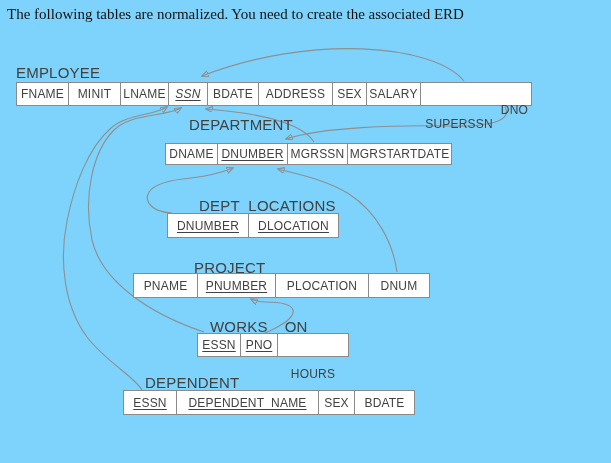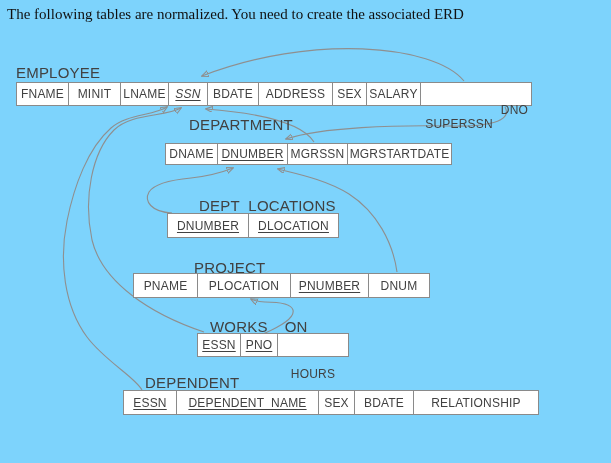--- a/index.html
+++ b/index.html
@@ -111,34 +111,33 @@
 
   <div class="tbl-label" id="lbl-dept-locations">DEPT_LOCATIONS</div>
   <div class="tbl-row" id="row-dept-locations">
       <div class="cell key" style="width: 81px;">DNUMBER</div>
       <div class="cell key" style="width: 89px;">DLOCATION</div>
     </div>
 
   <div class="tbl-label" id="lbl-project">PROJECT</div>
   <div class="tbl-row" id="row-project">
       <div class="cell" style="width: 64px; text-align: right;">PNAME</div>
+      <div class="cell key" style="width: 78px;">PNUMBER</div>
       <div class="cell" style="width: 93px;">PLOCATION</div>
-      <div class="cell key" style="width: 78px;">PNUMBER</div>
       <div class="cell" style="width: 60px;">DNUM</div>
     </div>
 
   <div class="tbl-label" id="lbl-works-on">WORKS__ON</div>
   <div class="tbl-row" id="row-works-on">
       <div class="cell key" style="width: 43px;">ESSN</div>
       <div class="cell key" style="width: 37px;">PNO</div>
       <div class="cell" style="width: 70px; margin-top: 40px;">HOURS</div>
     </div>
 
   <div class="tbl-label" id="lbl-dependent">DEPENDENT</div>
   <div class="tbl-row" id="row-dependent">
       <div class="cell key" style="width: 53px;">ESSN</div>
       <div class="cell key" style="width: 142px;">DEPENDENT_NAME</div>
       <div class="cell" style="width: 36px;">SEX</div>
       <div class="cell" style="width: 59px;">BDATE</div>
-      <div class="cell" style="width: 124px;">RELATIONSHIP</div>
     </div>
 
 </div>
 
 </body></html>

